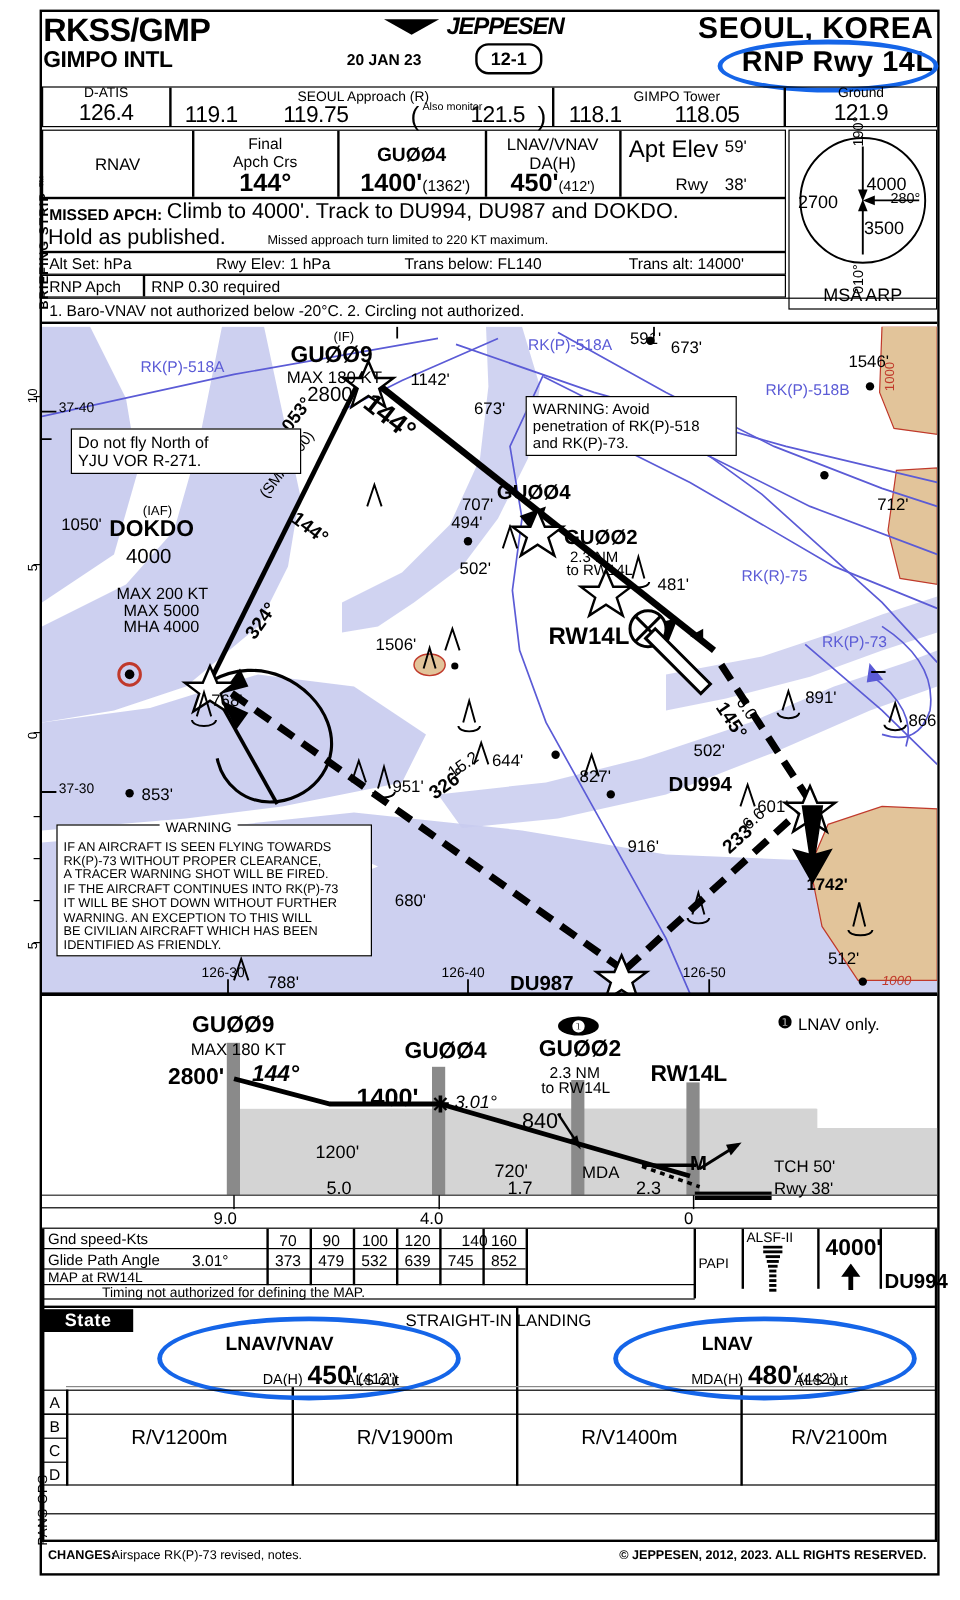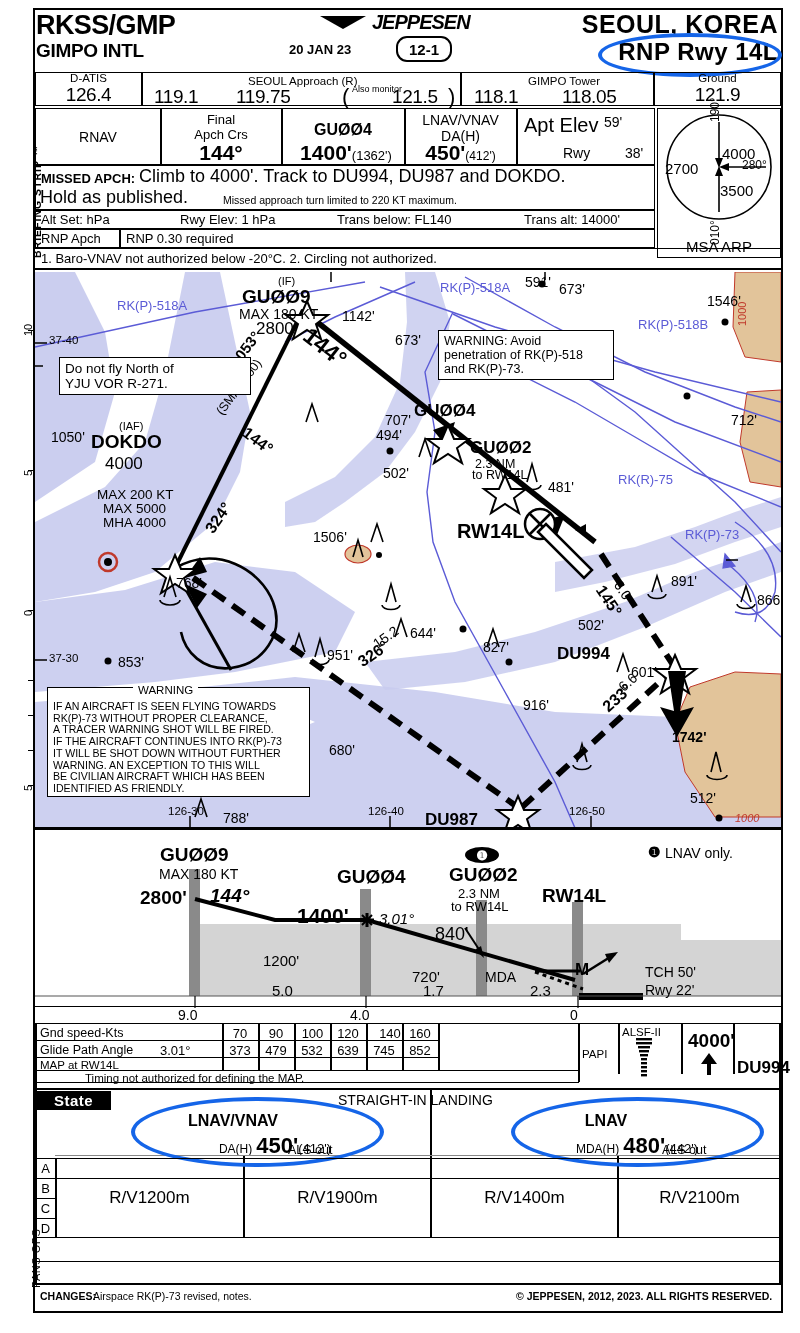--- a/index.html
+++ b/index.html
@@ -143,21 +143,21 @@
   <div class="abs ctr" style="left:406px;top:112px;width:109px;font-size:14px;">LNAV/VNAV</div>
   <div class="abs ctr" style="left:406px;top:128px;width:109px;font-size:14px;">DA(H)</div>
   <div class="abs" style="left:406px;top:141px;width:109px;display:flex;align-items:baseline;justify-content:center;">
     <span style="font-size:21px;font-weight:bold;">450'</span>
     <span style="font-size:12px;">(412')</span>
   </div>
 
   <div class="abs" style="left:524px;top:114px;font-size:20px;">Apt Elev</div>
   <div class="abs" style="left:604px;top:114px;font-size:14px;">59'</div>
   <div class="abs" style="left:563px;top:145px;font-size:14px;">Rwy</div>
-  <div class="abs" style="left:604px;top:145px;font-size:14px;margin-left:21px;">38'</div>
+  <div class="abs" style="left:604px;top:145px;font-size:14px;">38'</div>
 
   <div class="bx" style="left:657px;top:108px;width:124px;height:150px;border:1.5px solid #000;"></div>
   <svg class="abs" style="left:662px;top:110px;" width="114" height="118" viewBox="0 0 114 118">
     <circle cx="57" cy="57" r="52" fill="none" stroke="#000" stroke-width="1.6"></circle>
     <line x1="57" y1="12" x2="57" y2="53" stroke="#000" stroke-width="1.6"></line>
     <polygon points="57,58 53,48 61,48" fill="#000"></polygon>
     <line x1="57" y1="102" x2="57" y2="62" stroke="#000" stroke-width="1.6"></line>
     <polygon points="57,56 53,66 61,66" fill="#000"></polygon>
     <line x1="104" y1="57" x2="62" y2="57" stroke="#000" stroke-width="1.6"></line>
     <polygon points="57,57 67,53 67,61" fill="#000"></polygon>
@@ -481,21 +481,21 @@
     <div class="pf-txt" style="left:414px;top:22px;font-size:19px;font-weight:bold;">GUØØ2</div>
     <div class="pf-txt" style="left:423px;top:44px;font-size:13px;">2.3 NM</div>
     <div class="pf-txt" style="left:416px;top:57px;font-size:13px;">to RW14L</div>
     <div class="pf-txt" style="left:400px;top:82px;font-size:18px;font-weight:normal;">840'</div>
 
     <div class="pf-txt" style="left:507px;top:43px;font-size:19px;font-weight:bold;">RW14L</div>
     <div class="pf-txt" style="left:540px;top:118px;font-size:17px;font-weight:bold;">M</div>
     <div class="pf-txt" style="left:450px;top:127px;font-size:14px;">MDA</div>
 
     <div class="pf-txt" style="left:610px;top:122px;font-size:14px;">TCH 50'</div>
-    <div class="pf-txt" style="left:610px;top:140px;font-size:14px;">Rwy 22'</div>
+    <div class="pf-txt" style="left:610px;top:140px;font-size:14px;">Rwy 38'</div>
 
     <div class="pf-txt" style="left:228px;top:110px;font-size:15px;">1200'</div>
     <div class="pf-txt" style="left:377px;top:126px;font-size:15px;">720'</div>
     <div class="pf-txt" style="left:237px;top:140px;font-size:15px;">5.0</div>
     <div class="pf-txt" style="left:388px;top:140px;font-size:15px;">1.7</div>
     <div class="pf-txt" style="left:495px;top:140px;font-size:15px;">2.3</div>
 
     <div class="pf-txt" style="left:613px;top:2px;font-size:14px;font-weight:bold;">❶</div>
     <div class="pf-txt" style="left:630px;top:3px;font-size:14px;">LNAV only.</div>
   </div>
@@ -525,21 +525,21 @@
   <div class="tblline" style="left:36px;top:1082px;width:543px;height:1.2px;"></div>
 
   <div class="abs" style="left:40px;top:1026px;font-size:12.5px;">Gnd speed-Kts</div>
   <div class="abs" style="left:40px;top:1043px;font-size:12.5px;">Glide Path Angle</div>
   <div class="abs" style="left:160px;top:1043px;font-size:13px;">3.01°</div>
 
   <div class="abs ctr" style="left:222px;top:1026px;width:36px;font-size:13px;">70</div>
   <div class="abs ctr" style="left:258px;top:1026px;width:36px;font-size:13px;">90</div>
   <div class="abs ctr" style="left:294px;top:1026px;width:37px;font-size:13px;">100</div>
   <div class="abs ctr" style="left:330px;top:1026px;width:36px;font-size:13px;">120</div>
-  <div class="abs ctr" style="left:366px;top:1026px;width:48px;font-size:13px;">140</div>
+  <div class="abs ctr" style="left:366px;top:1026px;width:59px;font-size:13px;">140</div>
   <div class="abs ctr" style="left:402px;top:1026px;width:36px;font-size:13px;">160</div>
 
   <div class="abs ctr" style="left:222px;top:1043px;width:36px;font-size:13px;">373</div>
   <div class="abs ctr" style="left:258px;top:1043px;width:36px;font-size:13px;">479</div>
   <div class="abs ctr" style="left:294px;top:1043px;width:36px;font-size:13px;">532</div>
   <div class="abs ctr" style="left:330px;top:1043px;width:36px;font-size:13px;">639</div>
   <div class="abs ctr" style="left:366px;top:1043px;width:36px;font-size:13px;">745</div>
   <div class="abs ctr" style="left:402px;top:1043px;width:36px;font-size:13px;">852</div>
 
   <div class="abs" style="left:40px;top:1059px;font-size:11.5px;">MAP at RW14L</div>

